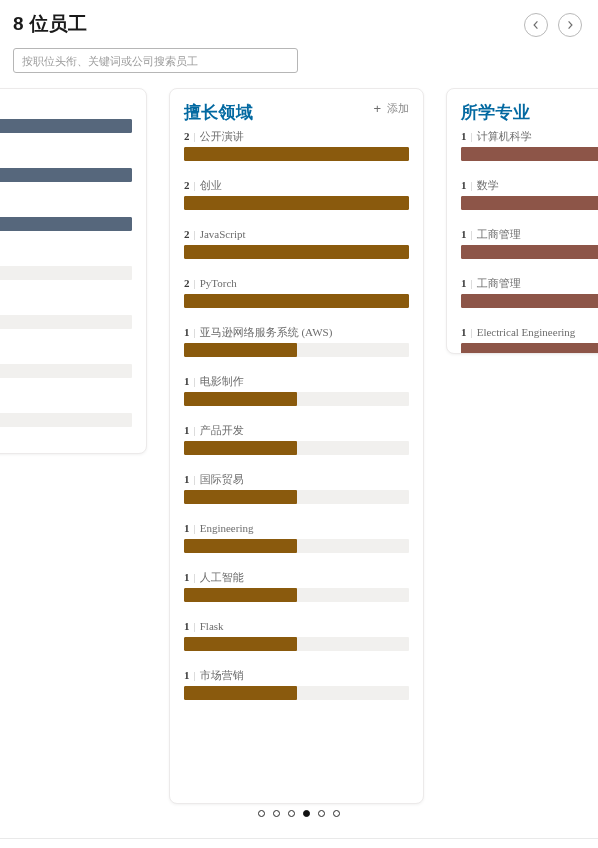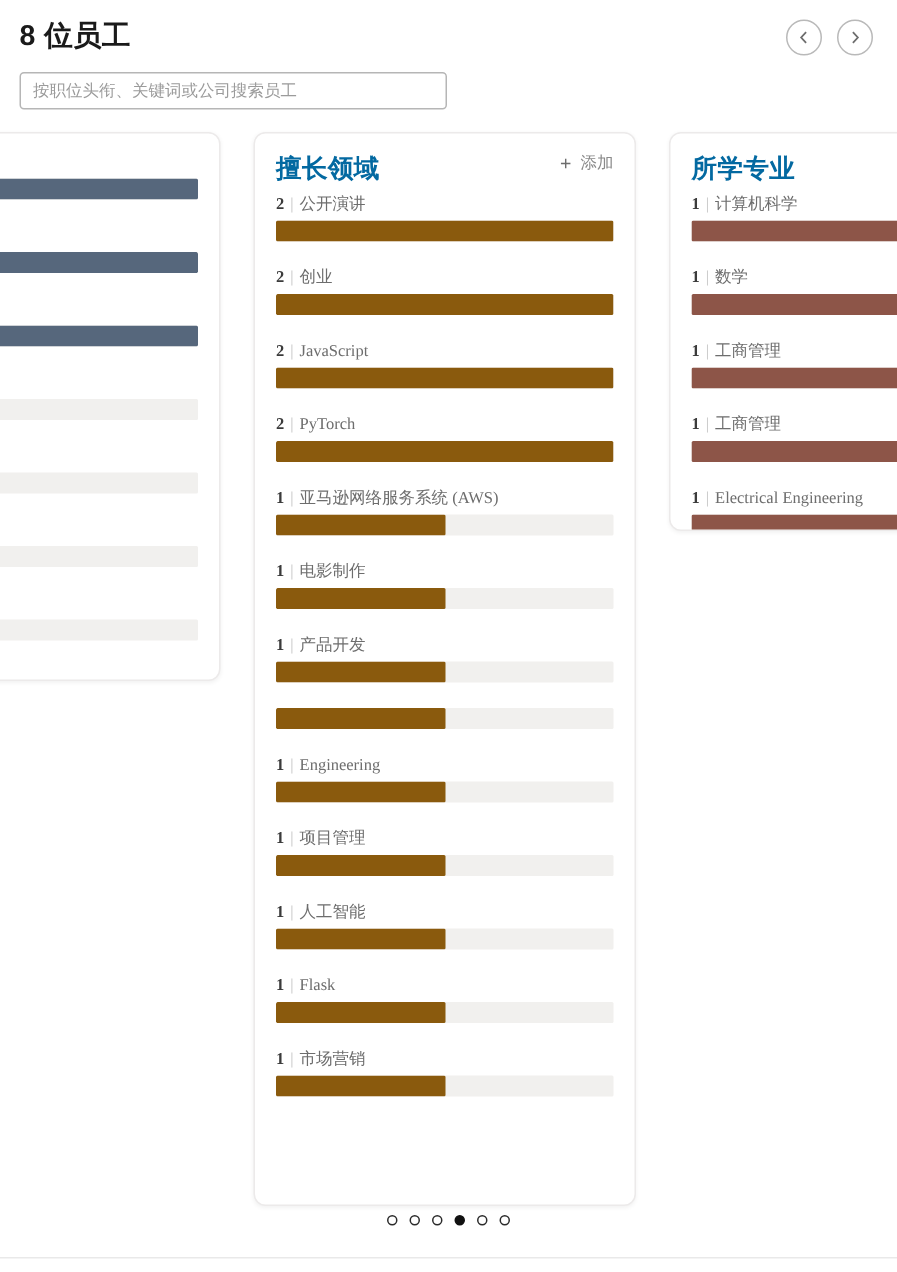--- a/index.html
+++ b/index.html
@@ -225,32 +225,27 @@
               <div class="bar-fill" style="width: 50%; background: rgb(138, 90, 13);"></div>
             </div>
           </div>
           <div class="bar-row">
             <div class="bar-label"><span class="bar-count">1</span><span class="bar-sep">|</span><span class="bar-name">产品开发</span></div>
             <div class="bar-track">
               <div class="bar-fill" style="width: 50%; background: rgb(138, 90, 13);"></div>
             </div>
           </div>
           <div class="bar-row">
+            <div class="bar-label"><span class="bar-count">1</span><span class="bar-sep">|</span><span class="bar-name">国际贸易</span></div>
             <div class="bar-track">
               <div class="bar-fill" style="width: 50%; background: rgb(138, 90, 13);"></div>
             </div>
           </div>
           <div class="bar-row">
             <div class="bar-label"><span class="bar-count">1</span><span class="bar-sep">|</span><span class="bar-name">Engineering</span></div>
-            <div class="bar-track">
-              <div class="bar-fill" style="width: 50%; background: rgb(138, 90, 13);"></div>
-            </div>
-          </div>
-          <div class="bar-row">
-            <div class="bar-label"><span class="bar-count">1</span><span class="bar-sep">|</span><span class="bar-name">项目管理</span></div>
             <div class="bar-track">
               <div class="bar-fill" style="width: 50%; background: rgb(138, 90, 13);"></div>
             </div>
           </div>
           <div class="bar-row">
             <div class="bar-label"><span class="bar-count">1</span><span class="bar-sep">|</span><span class="bar-name">人工智能</span></div>
             <div class="bar-track">
               <div class="bar-fill" style="width: 50%; background: rgb(138, 90, 13);"></div>
             </div>
           </div>

